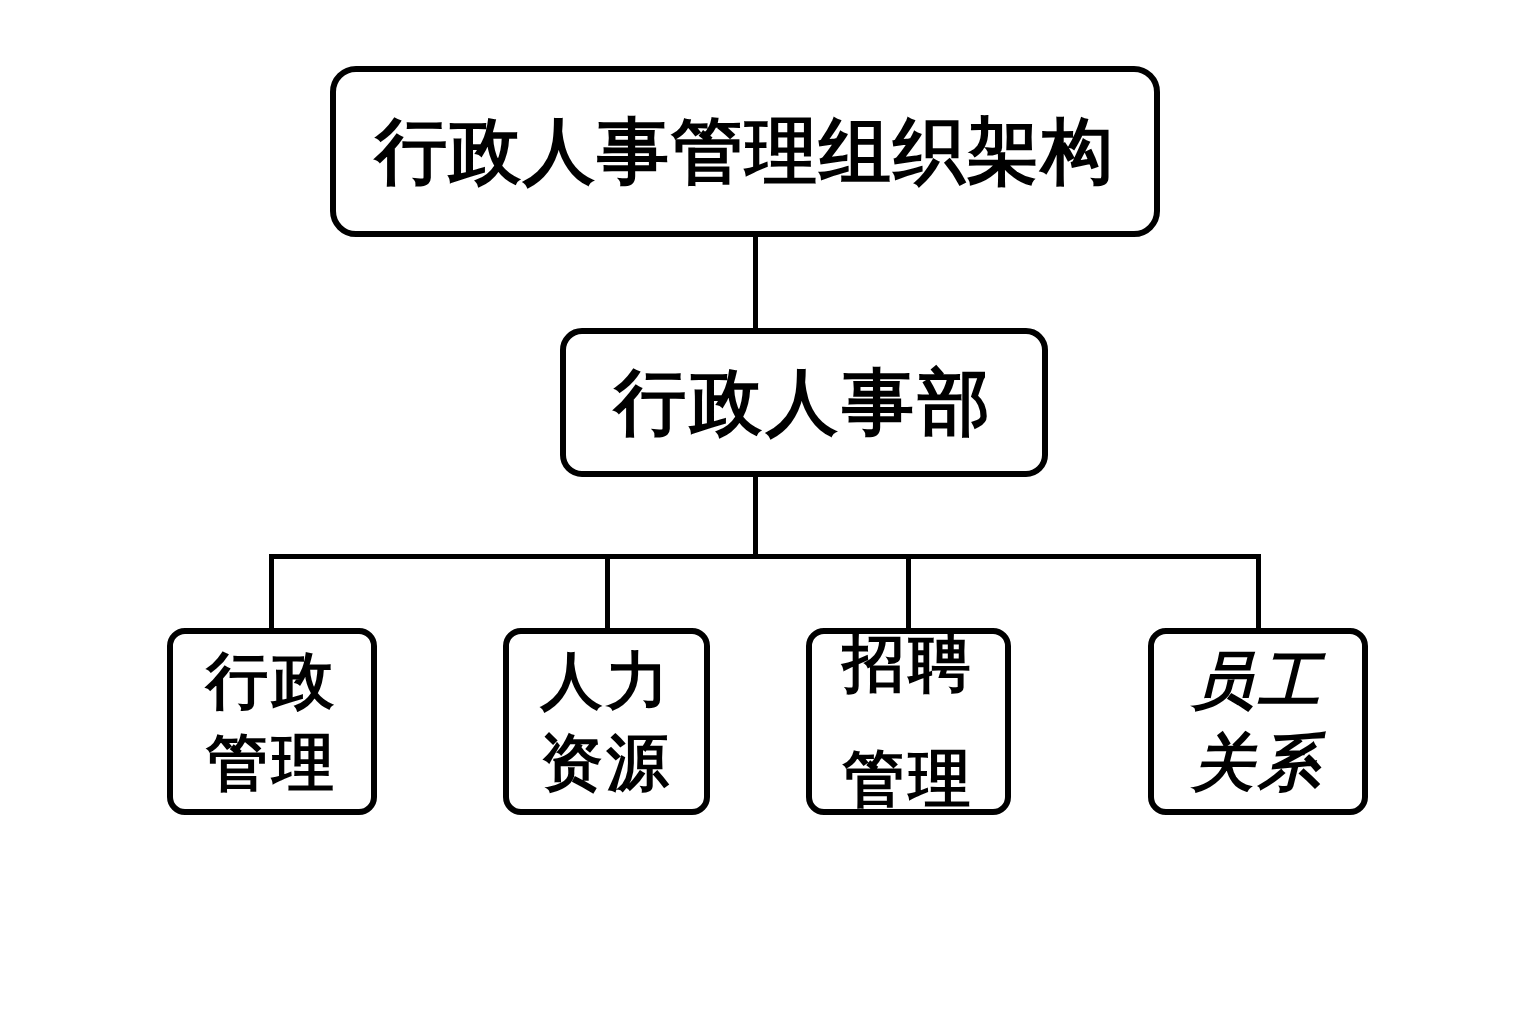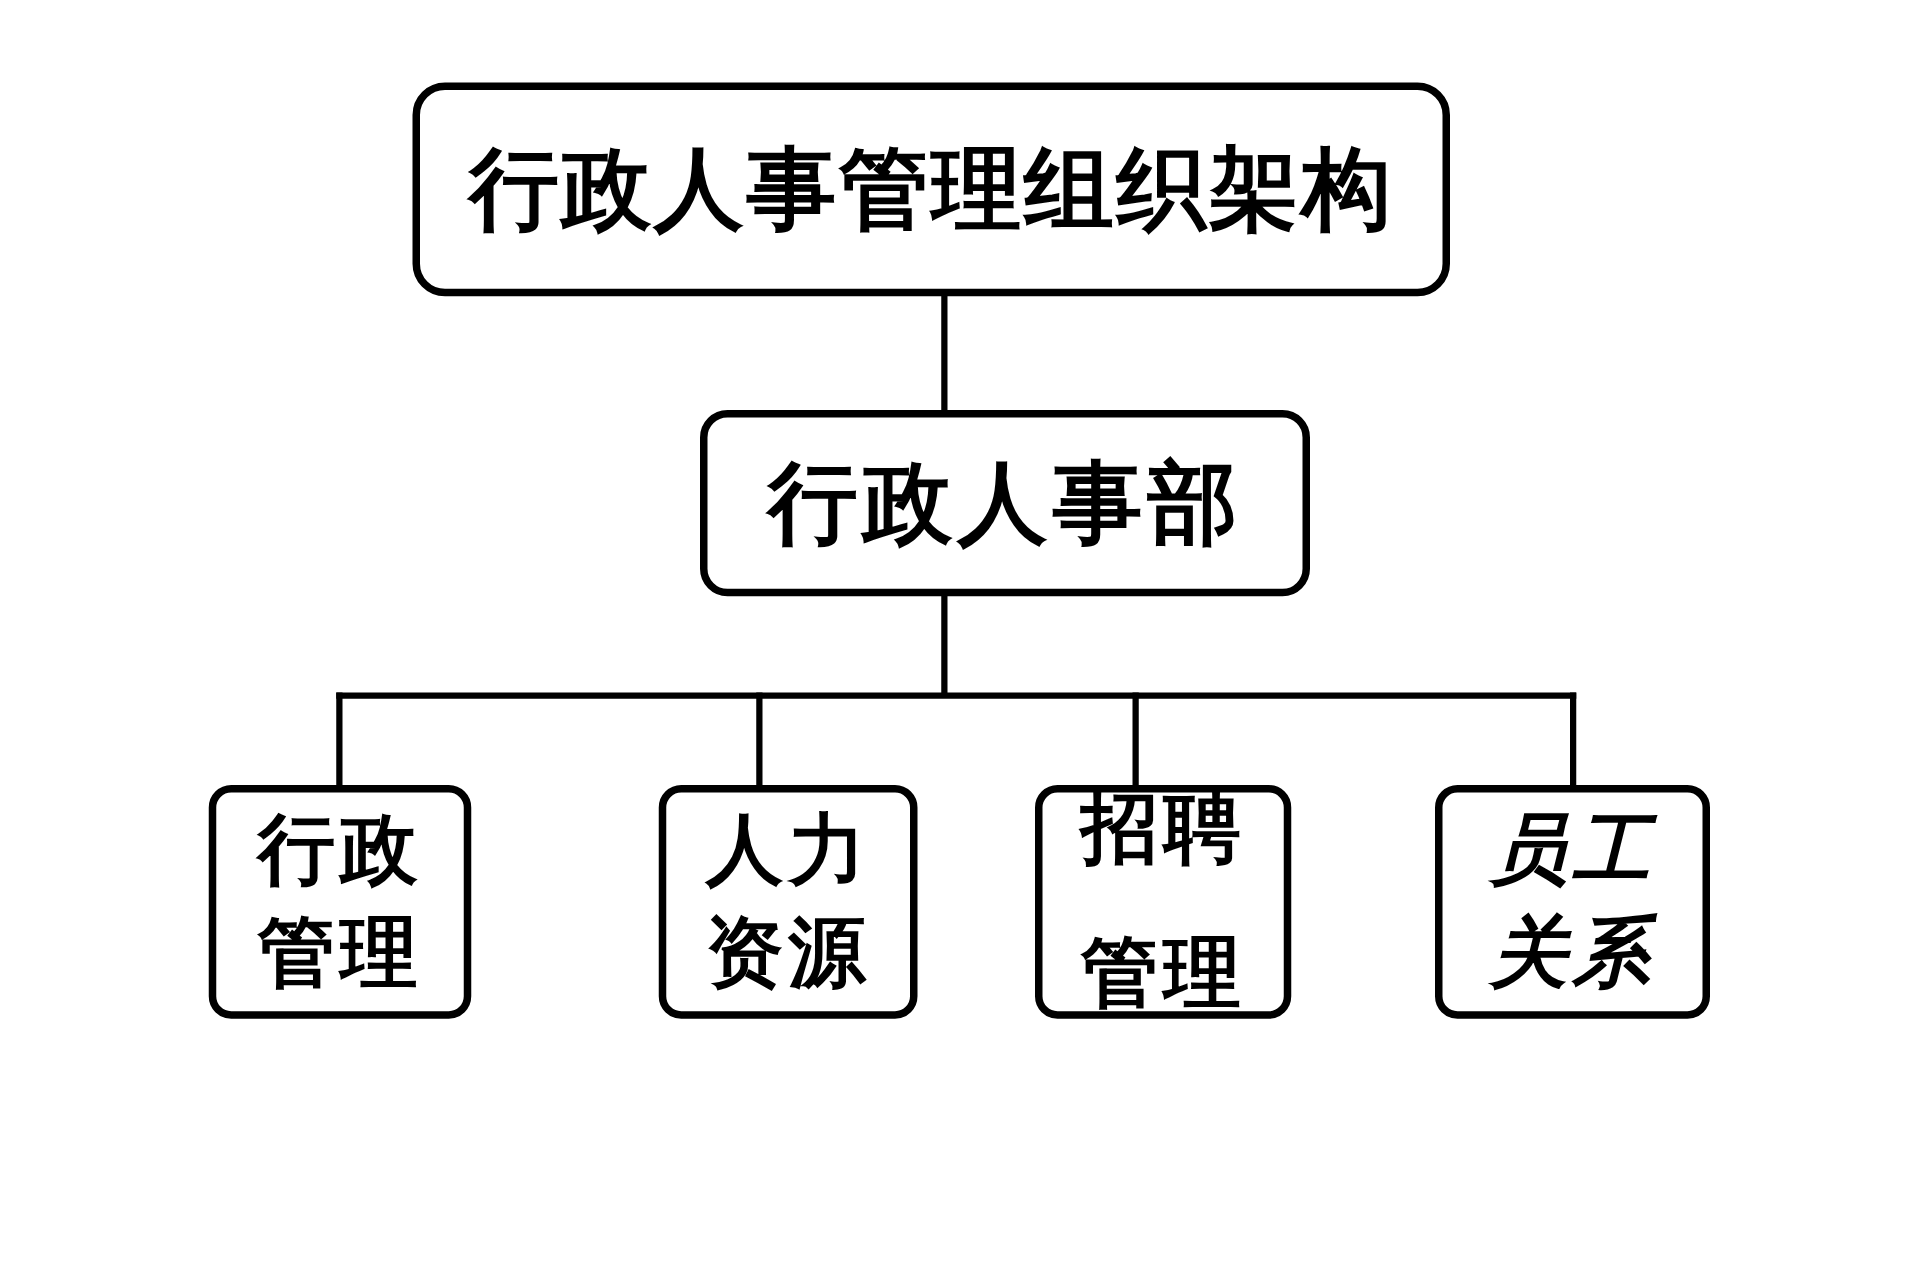--- a/index.html
+++ b/index.html
@@ -50,22 +50,22 @@
   }
   .node-leaf {
     top: 628px;
     height: 187px;
     border-radius: 18px;
     font-size: 62px;
     line-height: 1.32;
     letter-spacing: 4px;
   }
   .leaf-1 { left: 167px;  width: 210px; }
-  .leaf-2 { left: 527px;  width: 207px; }
-  .leaf-3 { left: 828px;  width: 205px; gap: 33px; }
+  .leaf-2 { left: 503px;  width: 207px; }
+  .leaf-3 { left: 806px;  width: 205px; gap: 33px; }
   .leaf-4 { left: 1148px; width: 220px; font-style: italic; }
   .leaf-line { display: block; }
 
   .line {
     position: absolute;
     background: #000000;
   }
   .conn-root-dept { left: 753px;  top: 234px; width: 5px;   height: 96px; }
   .conn-dept-bar  { left: 753px;  top: 474px; width: 5px;   height: 84px; }
   .conn-hbar      { left: 269px;  top: 554px; width: 992px; height: 5px;  }

